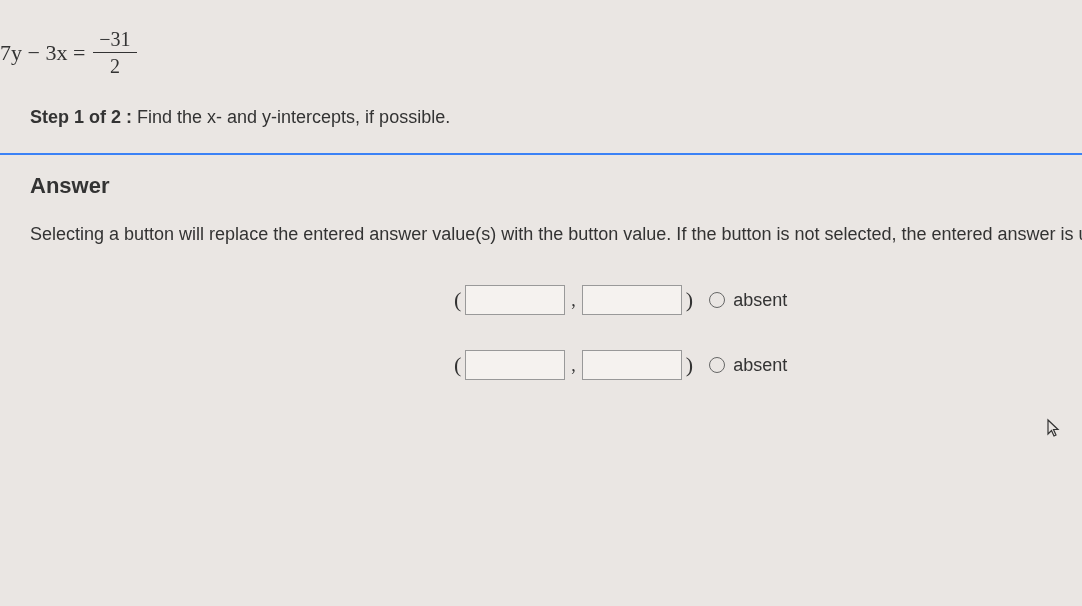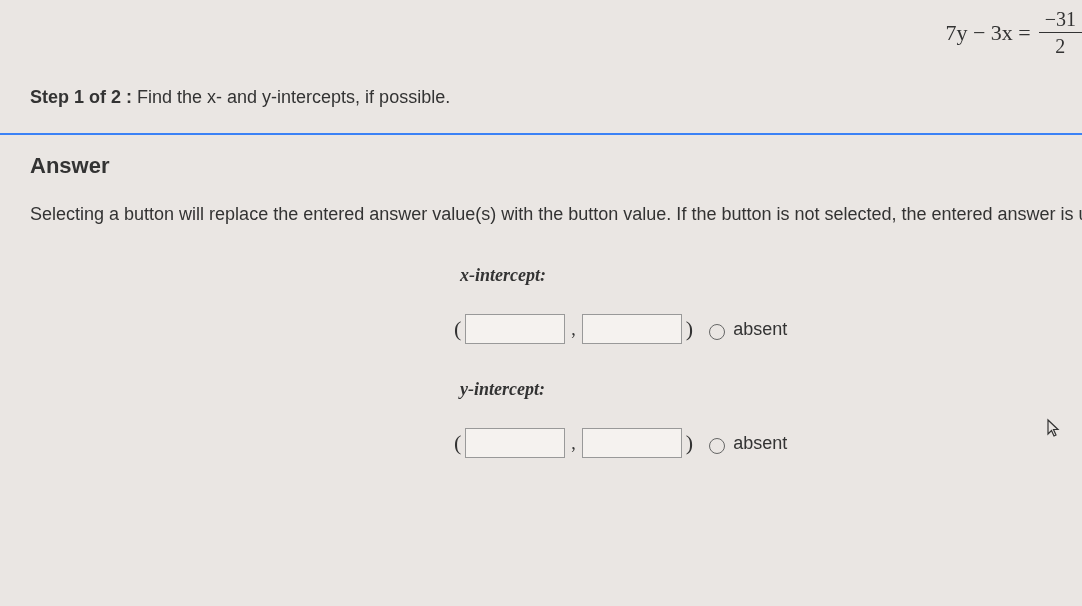--- a/index.html
+++ b/index.html
@@ -10,22 +10,22 @@
       padding: 0;
       font-family: Arial, Helvetica, sans-serif;
       background: #eae6e3;
       color: #333;
       width: 1082px;
       height: 606px;
       overflow: hidden;
       position: relative;
     }
     .equation-row {
-      text-align: right;
-      padding: 8px 0 20px 0;
+      text-align: left;
+      padding: 28px 0 20px 0;
       font-size: 22px;
       font-family: 'Times New Roman', serif;
     }
     .equation-inline {
       display: inline-flex;
       align-items: center;
       gap: 8px;
     }
     .fraction {
       display: inline-flex;
@@ -90,21 +90,21 @@
       background: #f5f2ef;
       font-size: 16px;
       padding: 2px 4px;
     }
     .comma {
       margin: 0 6px;
       font-size: 18px;
     }
     .radio-wrap {
       display: inline-flex;
-      align-items: flex-end;
+      align-items: center;
       margin-left: 12px;
       font-family: Arial, sans-serif;
       font-size: 18px;
     }
     .radio-circle {
       width: 16px;
       height: 16px;
       border: 1.5px solid #666;
       border-radius: 50%;
       margin-right: 8px;
@@ -133,34 +133,32 @@
 
 <div class="step-row">
   <span class="bold">Step 1 of 2 :</span><span> Find the x- and y-intercepts, if possible.</span>
 </div>
 
 <div class="answer-label">Answer</div>
 
 <div class="hint-row">Selecting a button will replace the entered answer value(s) with the button value. If the button is not selected, the entered answer is used.</div>
 
 <div class="intercept-block">
-  <div class="intercept-label">x-intercept:</div>
   <div class="input-row">
     <span class="paren">(</span>
     <input class="coord-input" type="text" value="" style="">
     <span class="comma">,</span>
     <input class="coord-input" type="text" value="" style="">
     <span class="paren">)</span>
     <span class="radio-wrap">
       <span class="radio-circle"></span>
       <span>absent</span>
     </span>
   </div>
 
-  <div class="intercept-label">y-intercept:</div>
   <div class="input-row">
     <span class="paren">(</span>
     <input class="coord-input" type="text" value="" style="">
     <span class="comma">,</span>
     <input class="coord-input" type="text" value="" style="">
     <span class="paren">)</span>
     <span class="radio-wrap">
       <span class="radio-circle"></span>
       <span>absent</span>
     </span>

